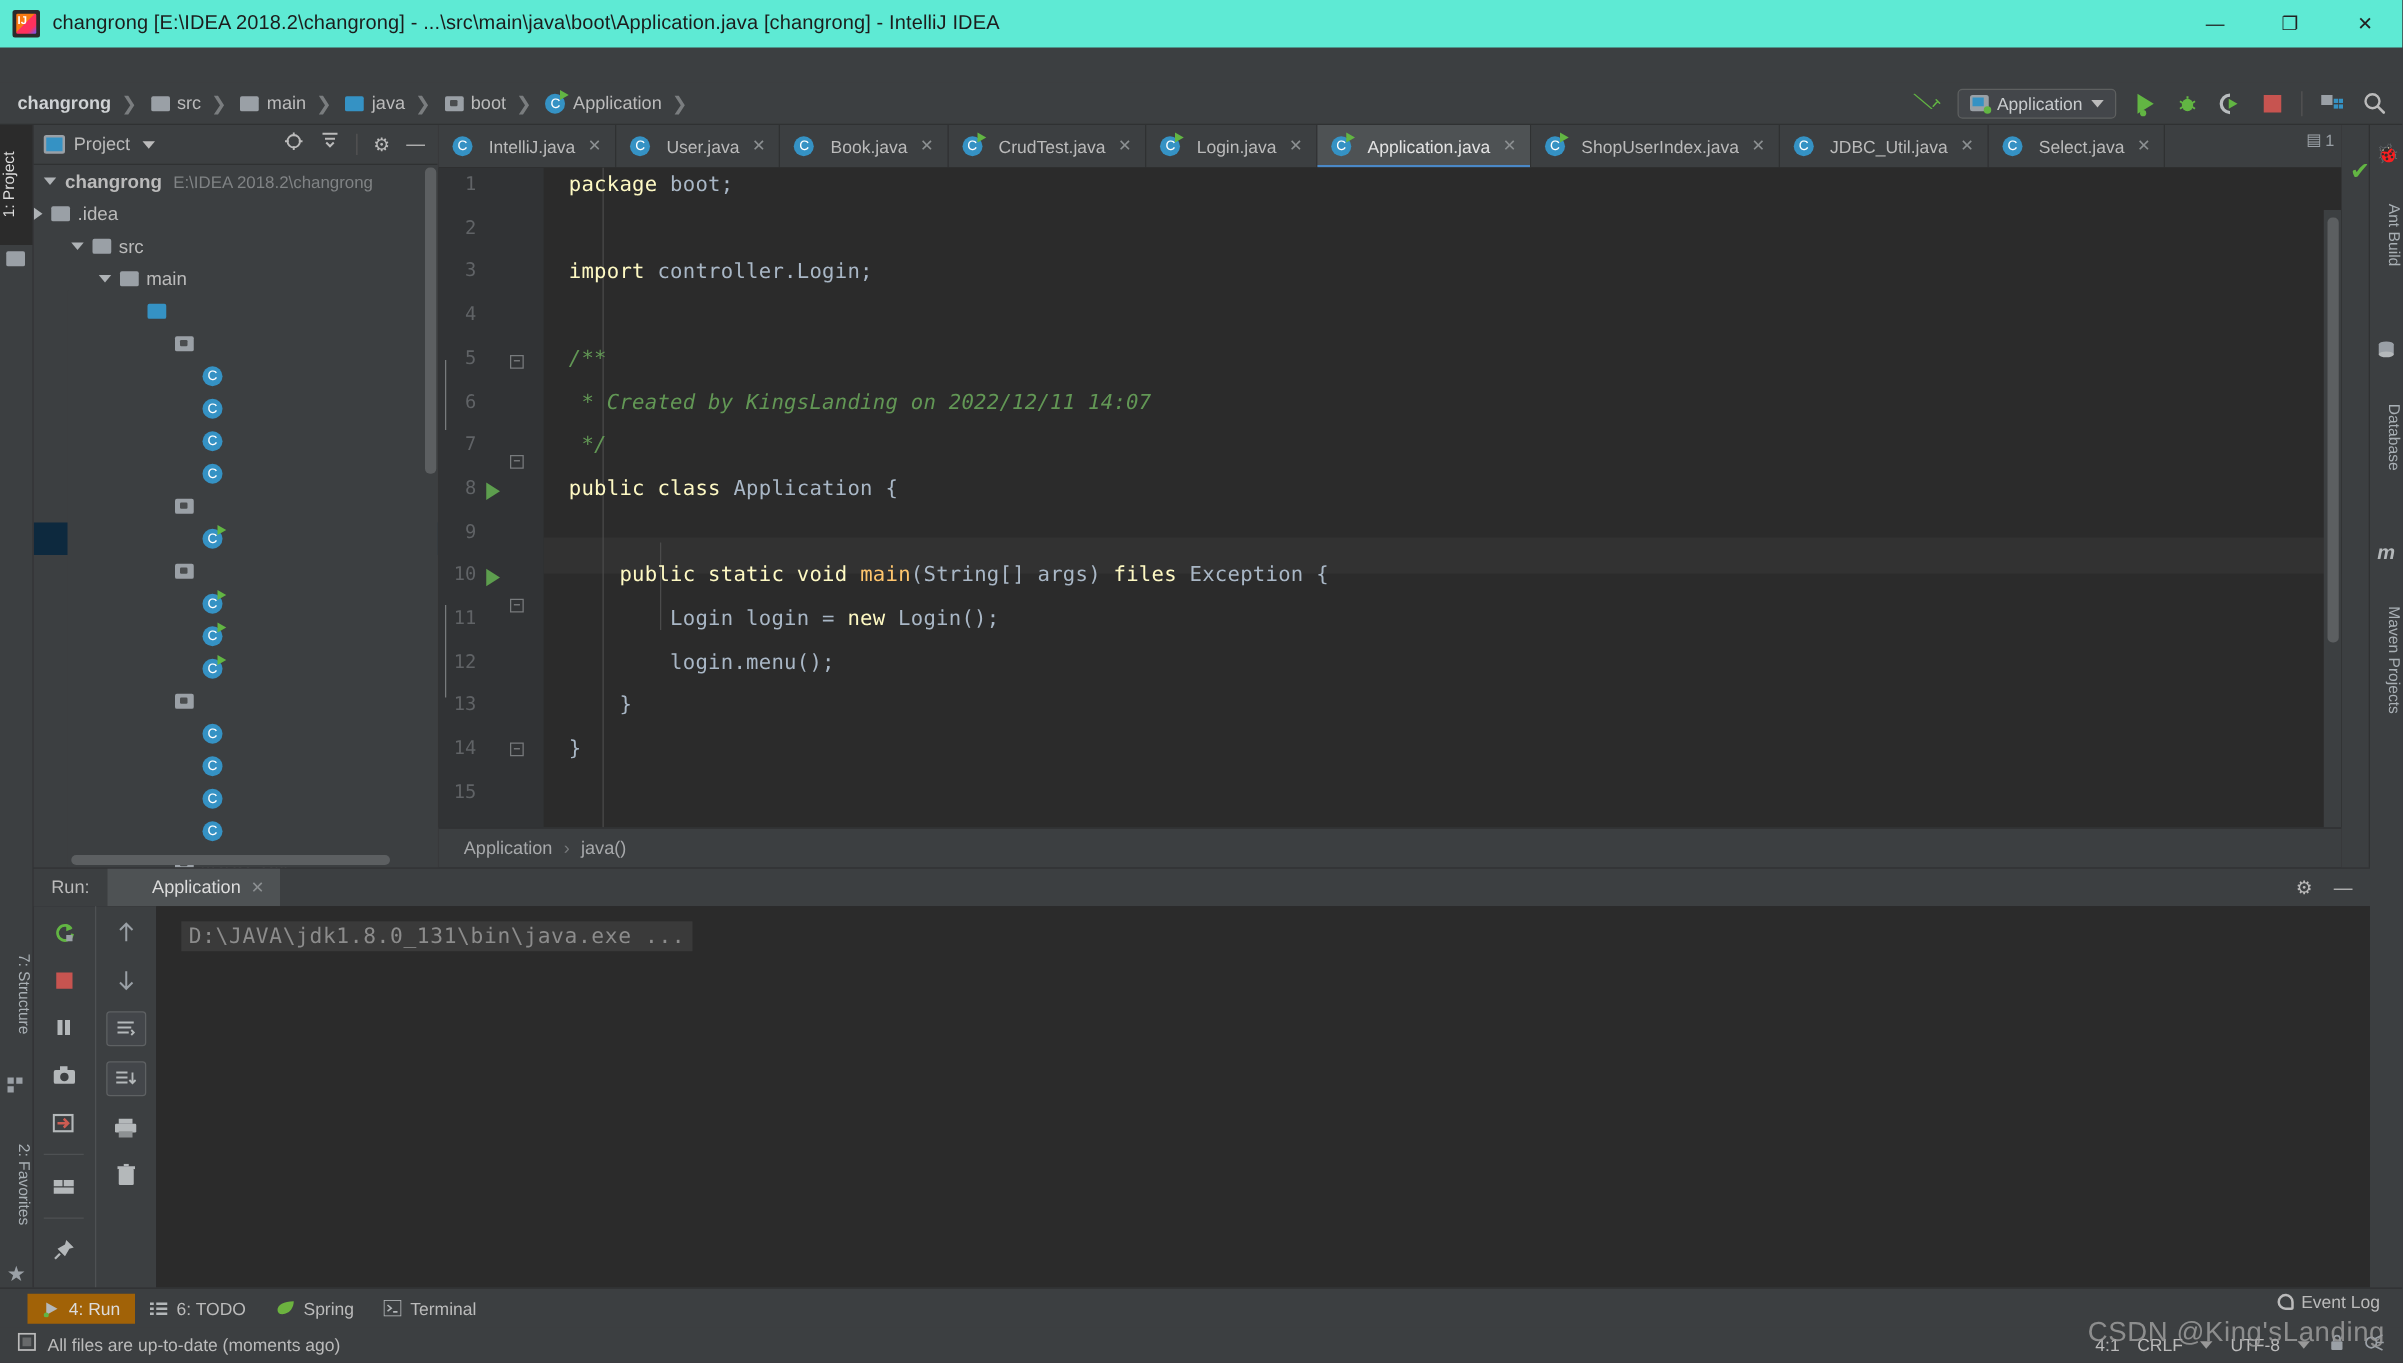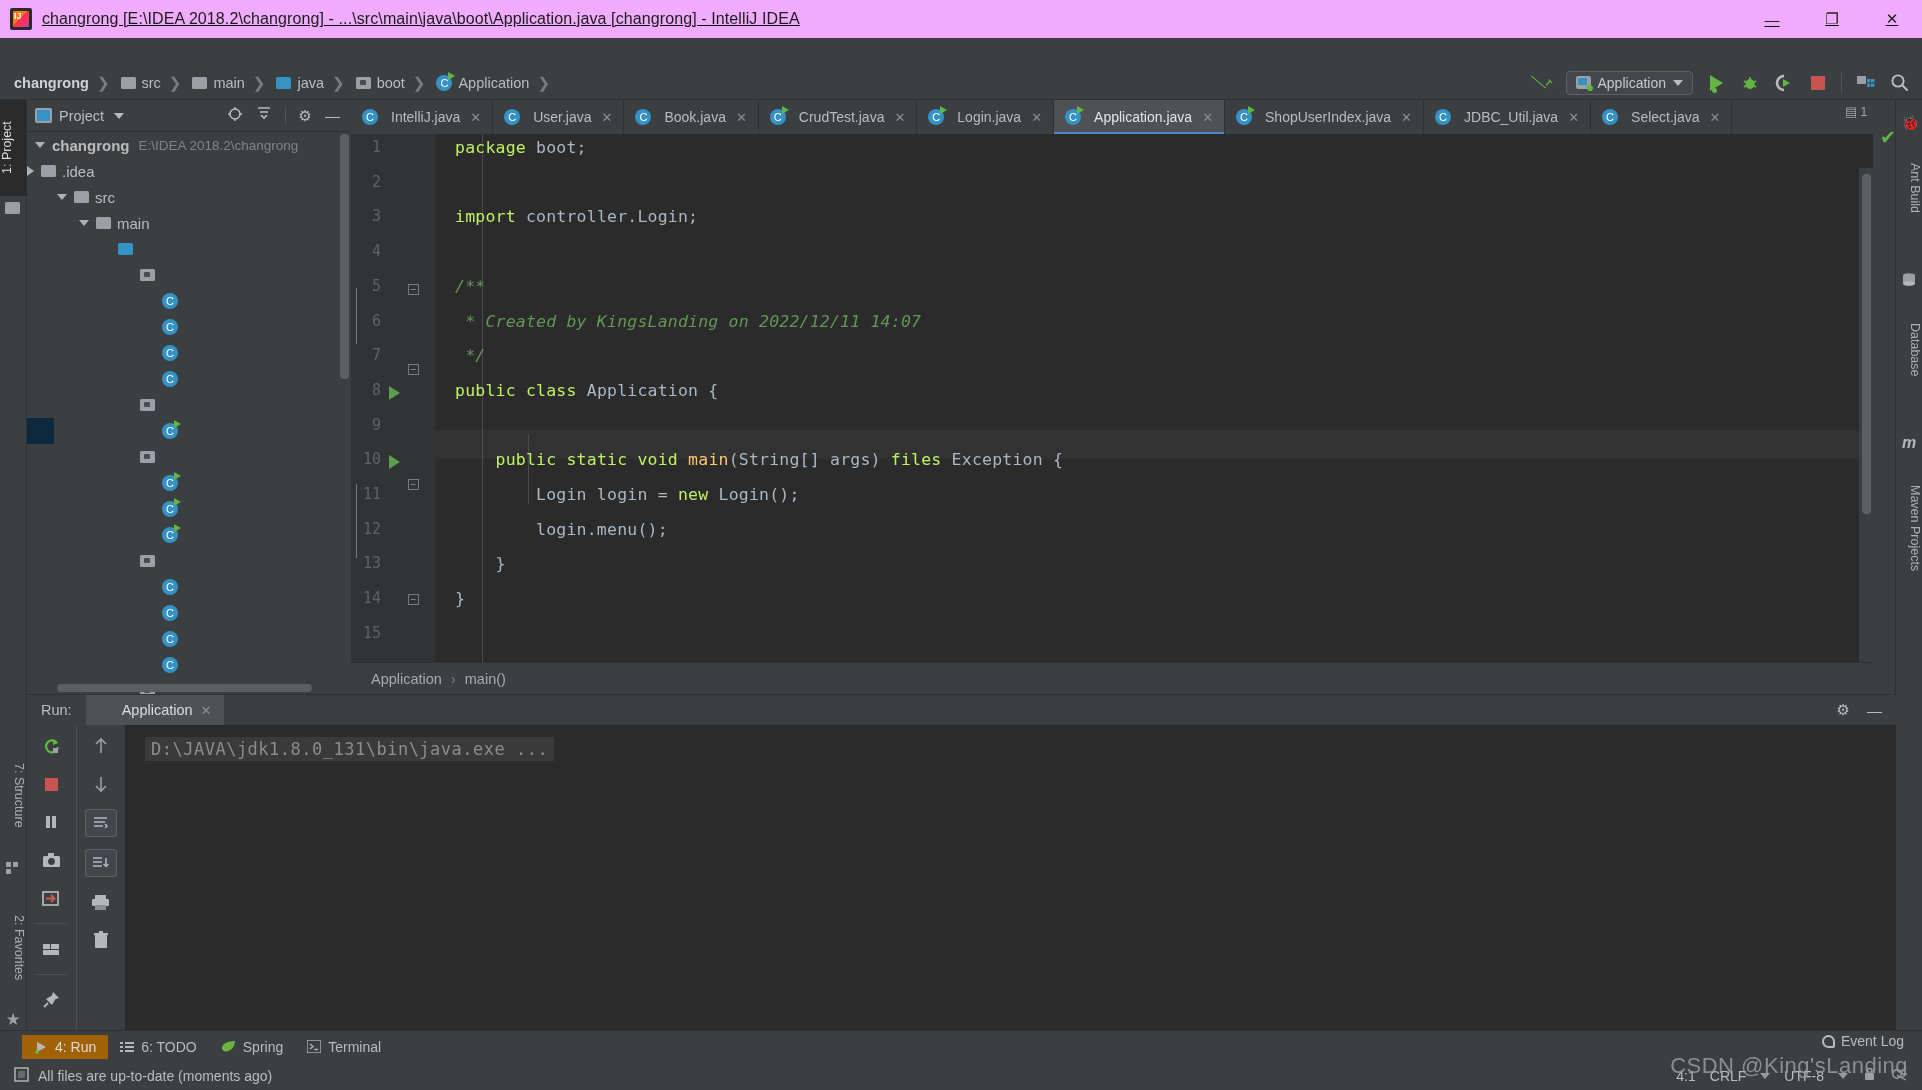--- a/index.html
+++ b/index.html
@@ -2,22 +2,22 @@
 <html><head>
 <meta charset="utf-8">
 <style>
   html,body{margin:0;padding:0;background:#3c3f41;}
   body{width:1922px;height:1090px;overflow:hidden;
        font-family:"Liberation Sans","DejaVu Sans",sans-serif;
        -webkit-font-smoothing:antialiased;}
   #app{position:relative;width:1922px;height:1090px;background:#3c3f41;}
 
   
-  .titlebar{position:absolute;left:0;top:0;width:1922px;height:38px;background:#f0abfc;
-            display:flex;align-items:center;text-decoration:underline;}
+  .titlebar{position:absolute;left:0;top:0;width:1922px;height:38px;background:#5eead4;
+            display:flex;align-items:center;}
   .tb-ico{width:22px;height:22px;margin-left:10px;margin-right:10px;flex:0 0 auto;position:relative;}
   .tb-ico .sq{position:absolute;left:0;top:0;width:22px;height:22px;background:#2b2b2b;border-radius:2px;}
   .tb-ico .ij{position:absolute;left:3px;top:3px;width:16px;height:16px;
               background:linear-gradient(135deg,#f97a12 0%,#f97a12 45%,#fe315d 46%,#fe315d 75%,#6b57ff 100%);
               border-radius:1px;}
   .tb-ico .ij:after{content:"IJ";position:absolute;left:1px;top:0px;color:#fff;font-size:9px;font-weight:bold;
                     font-family:"Liberation Sans",sans-serif;}
   .tb-title{color:#1c1c1c;font-size:16px;letter-spacing:.1px;white-space:nowrap;}
   .tb-btns{margin-left:auto;display:flex;height:38px;}
   .tb-btn{width:60px;height:38px;display:flex;align-items:center;justify-content:center;color:#222;font-size:15px;}
@@ -94,21 +94,21 @@
   .gmark{position:absolute;}
   .runarrow{width:0;height:0;border-left:11px solid #5d9e4e;border-top:7px solid transparent;border-bottom:7px solid transparent;}
   .foldmk{width:11px;height:11px;border:1px solid #787b7d;box-sizing:border-box;color:#9a9d9f;font-size:10px;
           line-height:9px;text-align:center;background:#313335;position:relative;}
   .foldline{position:absolute;left:5px;width:1px;background:#787b7d;}
   .codearea{position:absolute;left:84px;top:0;right:0;height:528px;}
   .cline{position:absolute;left:20px;font-family:"DejaVu Sans Mono","Liberation Mono",monospace;font-size:16.5px;
          white-space:pre;color:#a9b7c6;letter-spacing:.2px;}
   .hl-row{position:absolute;left:84px;right:0;height:29px;background:#323232;}
   .vguide{position:absolute;width:1px;background:#4b4b4b;}
-  .kw{color:#bef264;} .cmt{color:#629755;font-style:italic;}
+  .kw{color:#fef9c3;} .cmt{color:#629755;font-style:italic;}
   .fn{color:#ffc66d;}
   .crumb2{position:absolute;left:0;bottom:0;width:1522px;height:32px;background:#3c3f41;
           display:flex;align-items:center;padding-left:20px;box-sizing:border-box;color:#a7a9ab;font-size:14.5px;
           border-top:1px solid #2f3132;}
   .crumb2 .s{color:#787b7d;margin:0 9px;}
   .erightbar{position:absolute;right:0;top:34px;width:14px;height:528px;background:#3c3f41;}
   .ethumb{position:absolute;right:2px;width:9px;background:#5c5f61;border-radius:4px;}
 
   
   .rstrip{position:absolute;right:0;top:100px;width:26px;height:930px;background:#3c3f41;border-left:1px solid #2f3132;}
@@ -510,21 +510,21 @@
           <div class="cline" style="top: 489.8px;"></div>
         </div>
       <div class="erightbar">
         <div class="ethumb" style="top:6px;height:340px;"></div>
       </div>
     </div>
 
     <div class="crumb2">
       <span>Application</span>
       <span class="s">›</span>
-      <span>main()</span>
+      <span>java()</span>
     </div>
   </div>
 
   <div style="position:absolute;left:1845px;top:104px;color:#9aa0a6;font-size:13px;display:flex;align-items:center;gap:3px;">
     <span>▤</span>
     <span>1</span>
   </div>
   <div style="position:absolute;left:1880px;top:126px;color:#62b543;font-size:19px;">✔</div>
 
   <div class="rstrip">

